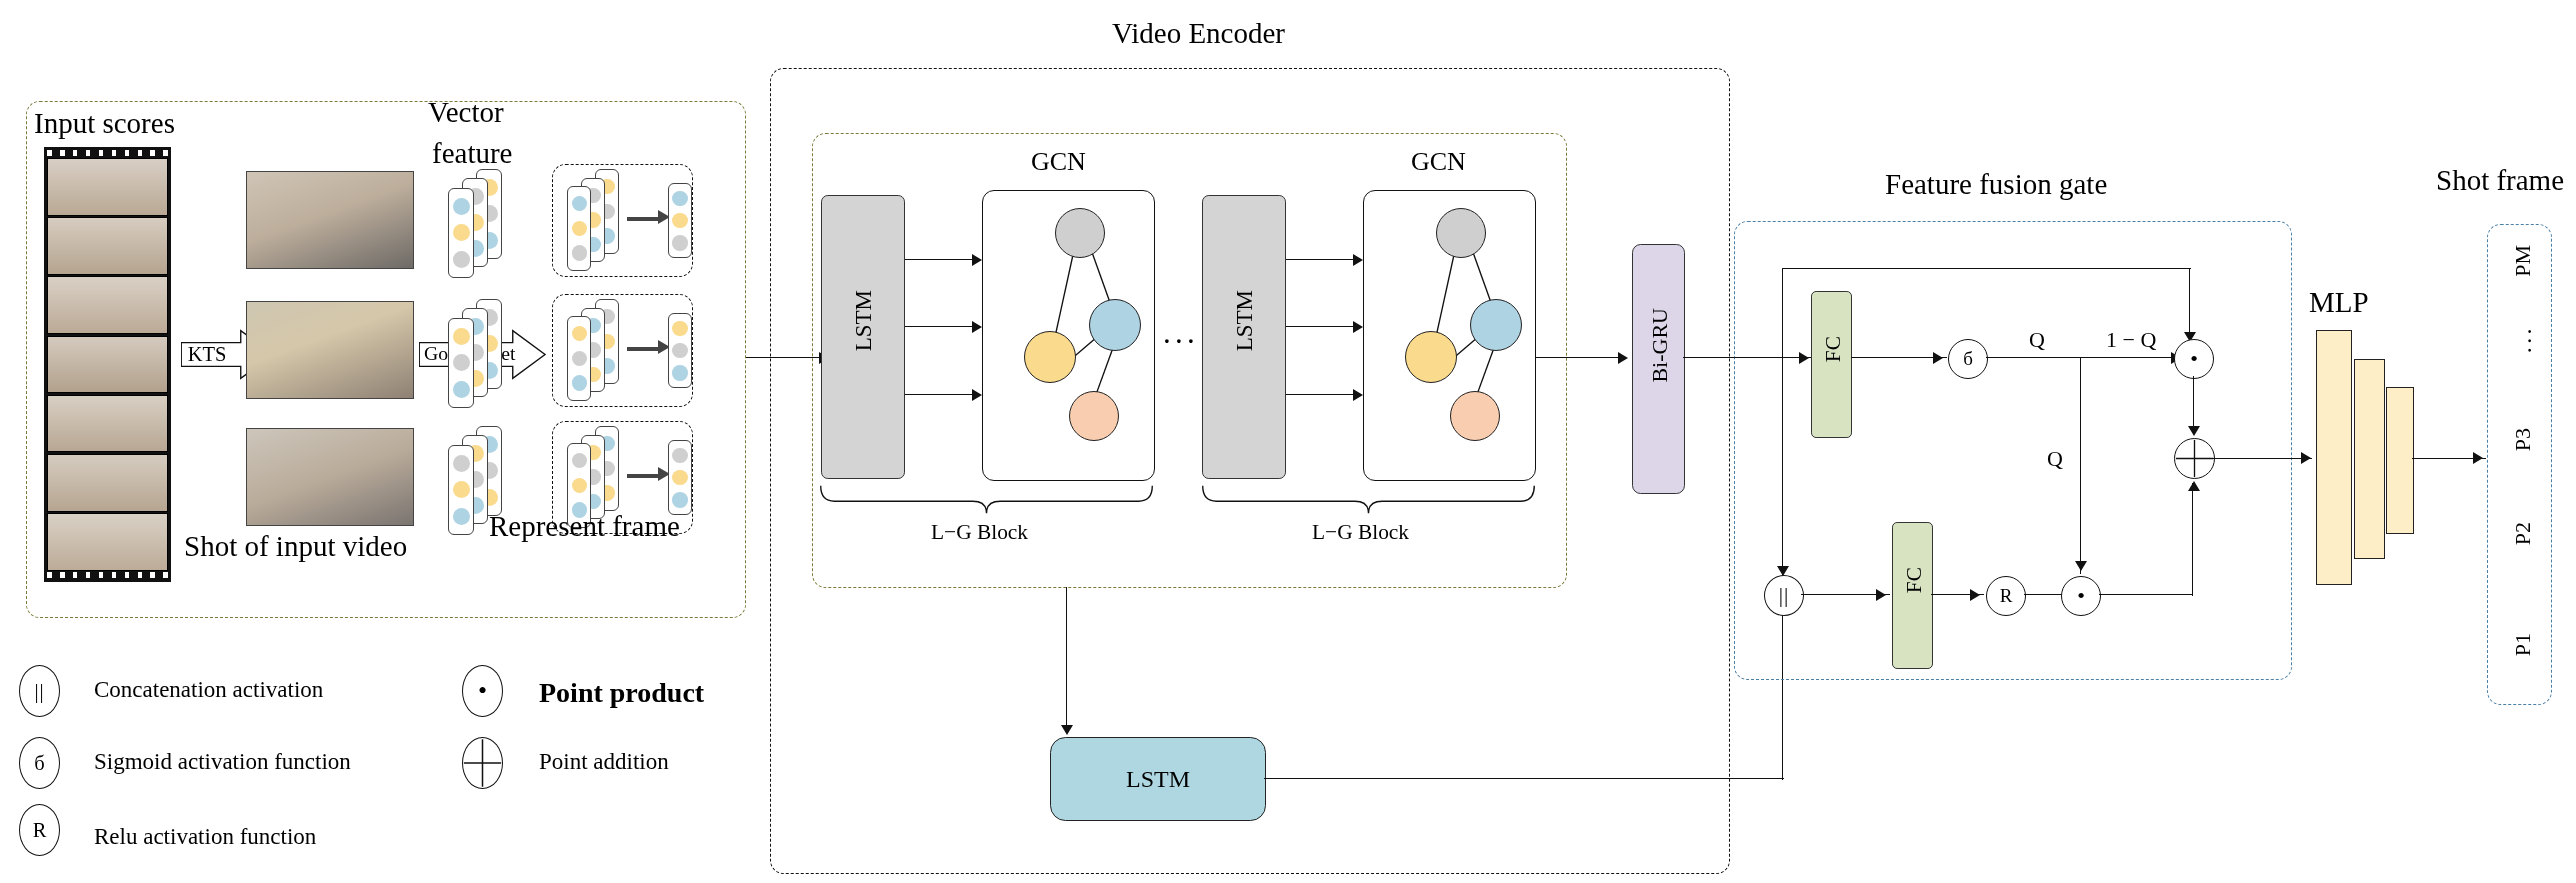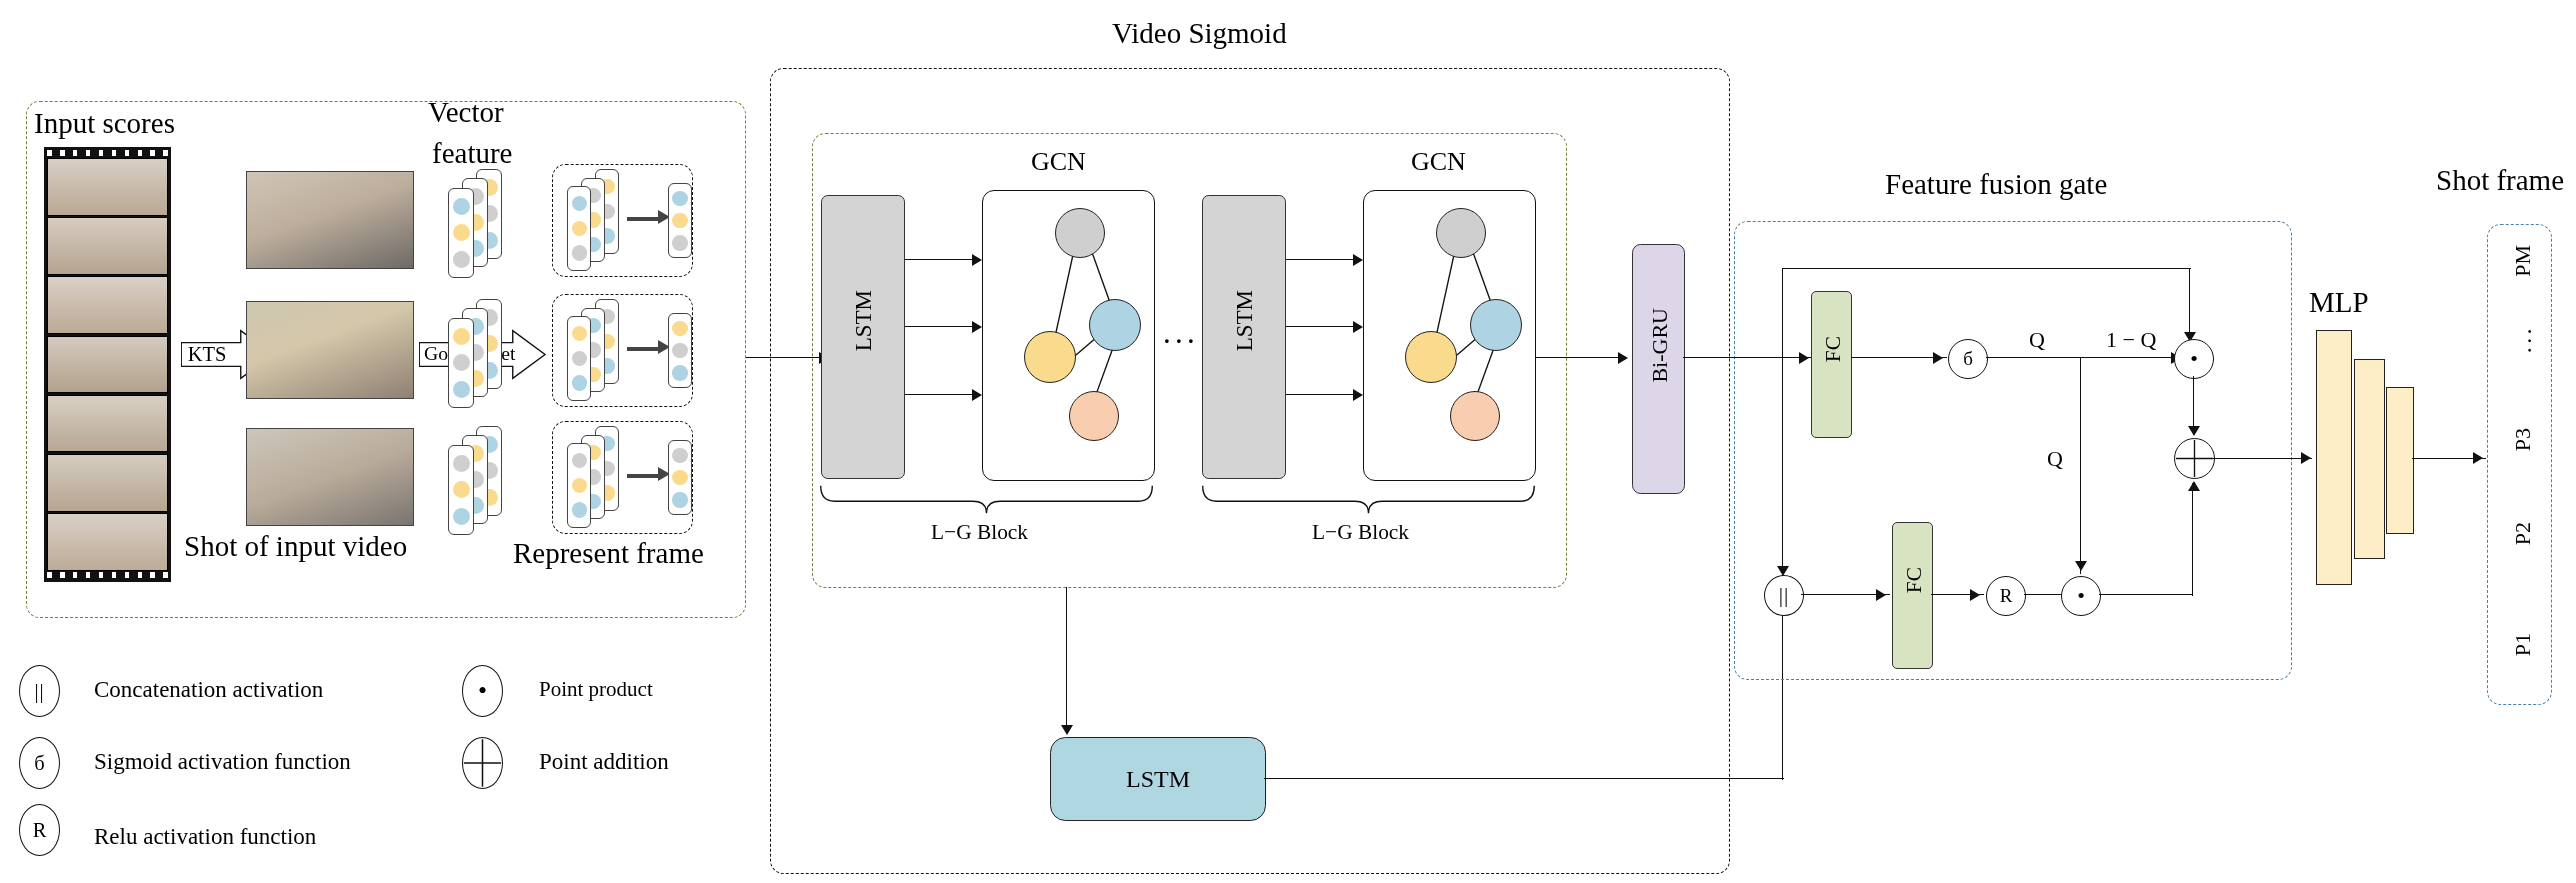--- a/index.html
+++ b/index.html
@@ -249,26 +249,26 @@
   <div class="abs h-line" style="left:63px;top:48px;width:32.5px;height:4.3px;background:#444;"></div>
   <div class="abs" style="left:94px;top:41px;width:0;height:0;border-top:7.7px solid transparent;border-bottom:7.7px solid transparent;border-left:12px solid #444;"></div>
   <div class="abs pill" style="left:104px;top:13.7px;width:22px;height:67px;padding:3.4px 0;">
     <div class="dot d-gray" style="width:15.4px;height:15.4px;"></div>
       <div class="dot d-yellow" style="width:15.4px;height:15.4px;"></div>
       <div class="dot d-blue" style="width:15.4px;height:15.4px;"></div>
     </div>
 </div>
 
 <div class="abs ttl" style="left:184px;top:530px;">Shot of input video</div>
-<div class="abs ttl" style="left:489px;top:537px;margin-left:24px;">Represent frame</div>
+<div class="abs ttl" style="left:489px;top:510px;">Represent frame</div>
 
 <div class="abs h-line" style="left:746px;top:357px;width:75px;"></div>
 <div class="abs arrow-r" style="left:819px;top:352px;"></div>
 
-<div class="abs ttl" style="left:1112px;top:17px;">Video Sigmoid</div>
+<div class="abs ttl" style="left:1112px;top:17px;">Video Encoder</div>
 <div class="abs dash-black" style="left:770px;top:68px;width:958px;height:804px;"></div>
 <div class="abs dash-olive" style="left:812px;top:133px;width:753px;height:453px;"></div>
 
 <div class="abs lbl" style="left:1031px;top:147px;font-size:26px;">GCN</div>
 <div class="abs lbl" style="left:1411px;top:147px;font-size:26px;">GCN</div>
 
 <div class="abs gray-box" style="left:821px;top:195px;width:82px;height:282px;">
   <div class="vert abs lbl" style="left:29px;top:94px;font-size:23px;">LSTM</div>
 </div>
 
@@ -449,21 +449,21 @@
 <div class="abs lbl" style="left:94px;top:749px;font-size:23px;">Sigmoid activation function</div>
 
 <div class="abs ell" style="left:19px;top:804px;width:39px;height:50px;">
   <span class="lbl" style="font-size:20.5px;">R</span>
 </div>
 <div class="abs lbl" style="left:94px;top:824px;font-size:23px;text-align:right;">Relu activation function</div>
 
 <div class="abs ell" style="left:462px;top:665px;width:39px;height:50px;">
   <span class="lbl" style="font-size:26px;line-height:0.6;">•</span>
 </div>
-<div class="abs lbl" style="left:539px;top:677px;font-size:21px;">Point product</div>
+<div class="abs lbl" style="left:539px;top:677px;font-size:28px;font-weight:bold;">Point product</div>
 
 <div class="abs ell" style="left:462px;top:737px;width:39px;height:50px;">
   <svg width="39" height="50" viewBox="0 0 46 58" style="position:absolute;left:0;top:0;">
     <line x1="23" y1="1" x2="23" y2="57" stroke="#111" stroke-width="1.8"></line>
     <line x1="1" y1="29" x2="45" y2="29" stroke="#111" stroke-width="1.8"></line>
   </svg>
 </div>
 <div class="abs lbl" style="left:539px;top:749px;font-size:23px;">Point addition</div>
 
 

